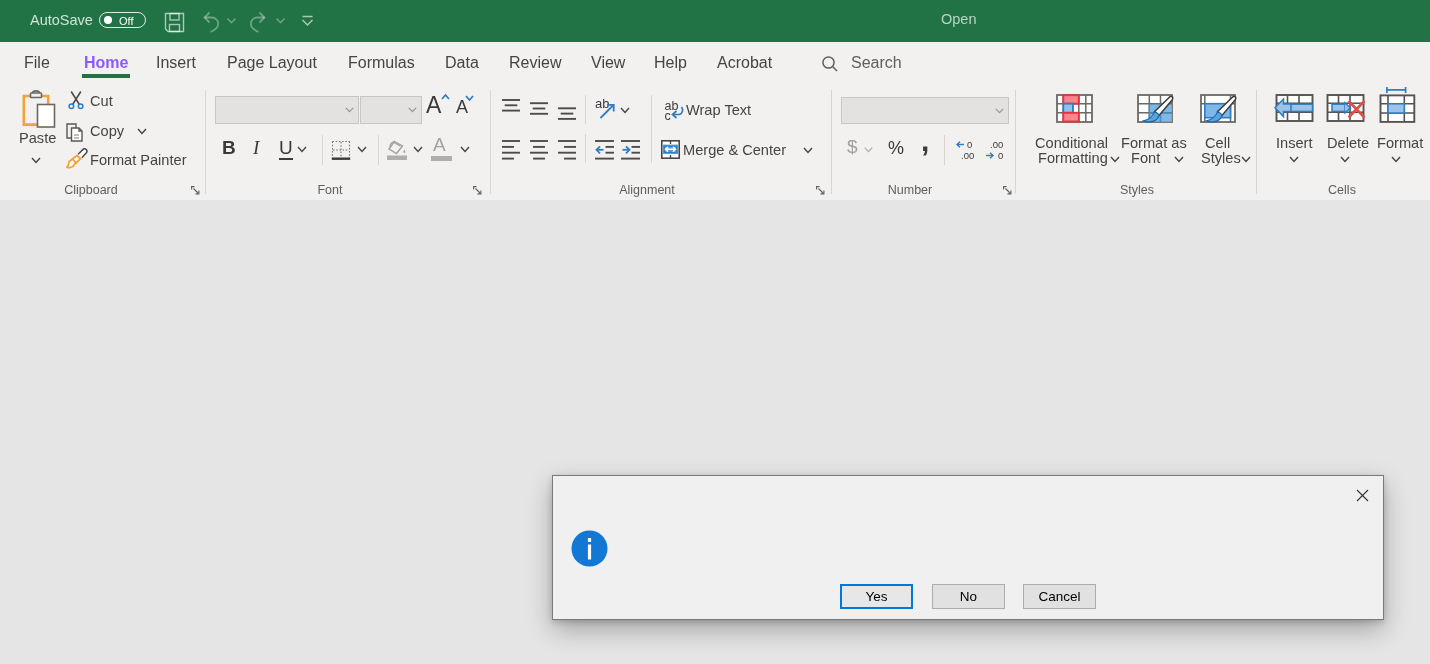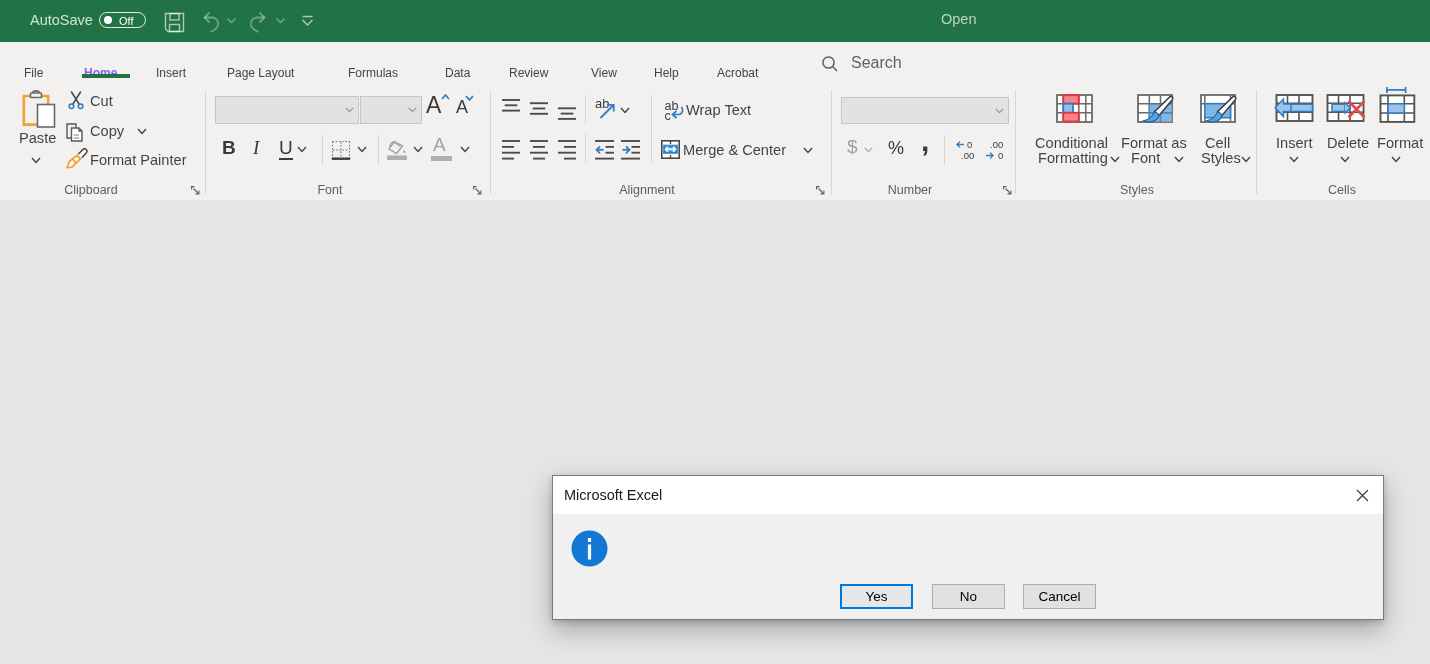--- a/index.html
+++ b/index.html
@@ -12,21 +12,21 @@
 #titlebar { position:absolute; left:0; top:0; width:1430px; height:42px; background:#217346; }
 #autosave { position:absolute; left:30px; top:12px; color:#cfe3d7; font-size:14.5px; }
 #pill { position:absolute; left:99px; top:12px; width:47px; height:16px; border:1px solid rgba(255,255,255,.85);
   border-radius:8px; }
 #pill .knob { position:absolute; left:4px; top:3px; width:8px; height:8px; border-radius:50%; background:#fff; }
 #pill .lbl { position:absolute; left:19px; top:1.5px; color:#fff; font-size:11px; }
 #xtitle { position:absolute; left:941px; top:11px; color:#b9d5c5; font-size:14.5px; }
 
 
 #menubar { position:absolute; left:0; top:42px; width:1430px; height:42px; background:#f2f1f0; }
-.tab { position:absolute; top:24px; font-size:12px; color:#444; }
+.tab { position:absolute; top:12px; font-size:16px; color:#444; }
 #tab-home { font-weight:bold; color:#8b5cf6; }
 #home-underline { position:absolute; left:82px; top:32px; width:48px; height:4px; background:#217346; }
 #searchtxt { position:absolute; left:851px; top:12px; font-size:16px; color:#605e5c; }
 
 
 #ribbon { position:absolute; left:0; top:84px; width:1430px; height:116px; background:#f2f1f0; }
 .gsep { position:absolute; top:6px; width:1px; height:104px; background:#d8d6d4; }
 .glabel { position:absolute; top:99px; font-size:12.5px; color:#605e5c; width:200px; text-align:center; }
 .rtext { position:absolute; font-size:14.6px; color:#444; white-space:nowrap; }
 .combo { position:absolute; background:#e4e2e1; border:1px solid #c8c6c4; }
@@ -463,23 +463,20 @@
     <div class="rtext" style="left:1377px;top:51px">Format</div>
     <svg class="abs" style="left:1391px;top:72px" width="10" height="7" viewBox="0 0 10 7">
       <path d="M1 1 L5 5.4 L9 1" fill="none" stroke="#444" stroke-width="1.4"></path>
     </svg>
   </div>
 
 
   <div id="grid"></div>
 
   <div id="dlg">
-    <div id="dlg-title">
-        <span>Microsoft Excel</span>
-      </div>
     <svg class="abs" style="left:803px;top:13px" width="13" height="13" viewBox="0 0 13 13">
       <path d="M1 1 L12 12 M12 1 L1 12" stroke="#333" stroke-width="1.1" fill="none"></path>
     </svg>
     <svg class="abs" style="left:18px;top:54px" width="37" height="37" viewBox="0 0 37 37">
       <circle cx="18.5" cy="18.5" r="18" fill="#1377d4"></circle>
       <rect x="16.9" y="8" width="3.2" height="4" fill="#fff"></rect>
       <rect x="16.9" y="14.5" width="3.2" height="15" fill="#fff"></rect>
     </svg>
     <div class="dbtn" id="btn-yes">Yes</div>
     <div class="dbtn" id="btn-no">No</div>

